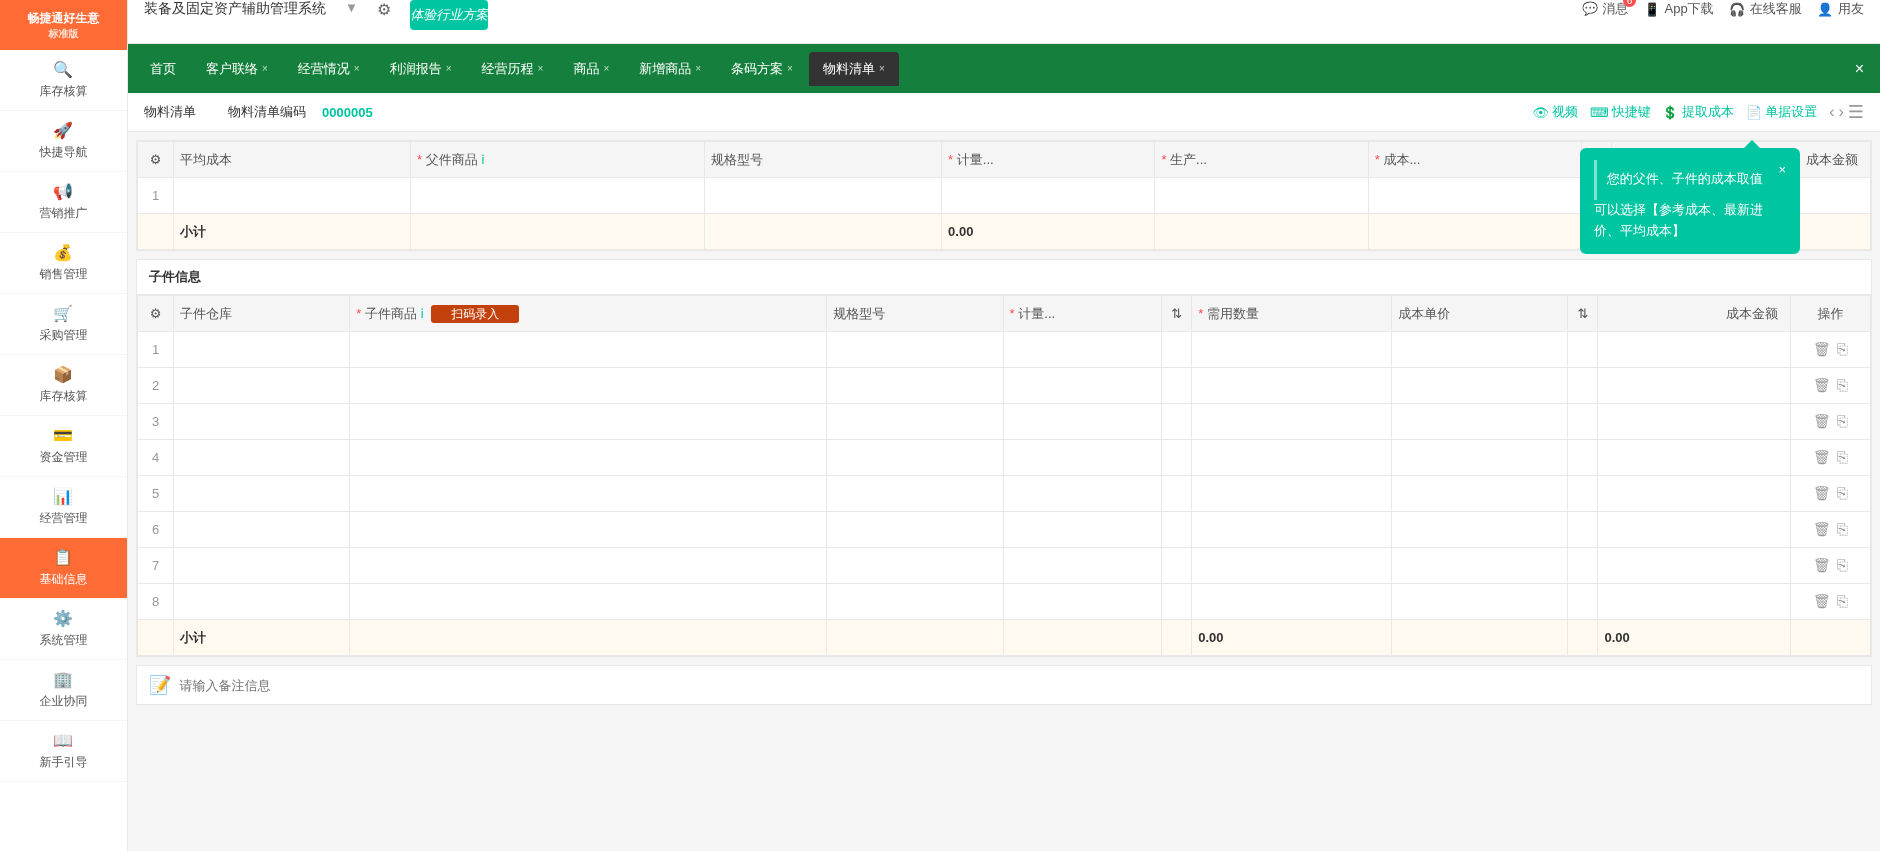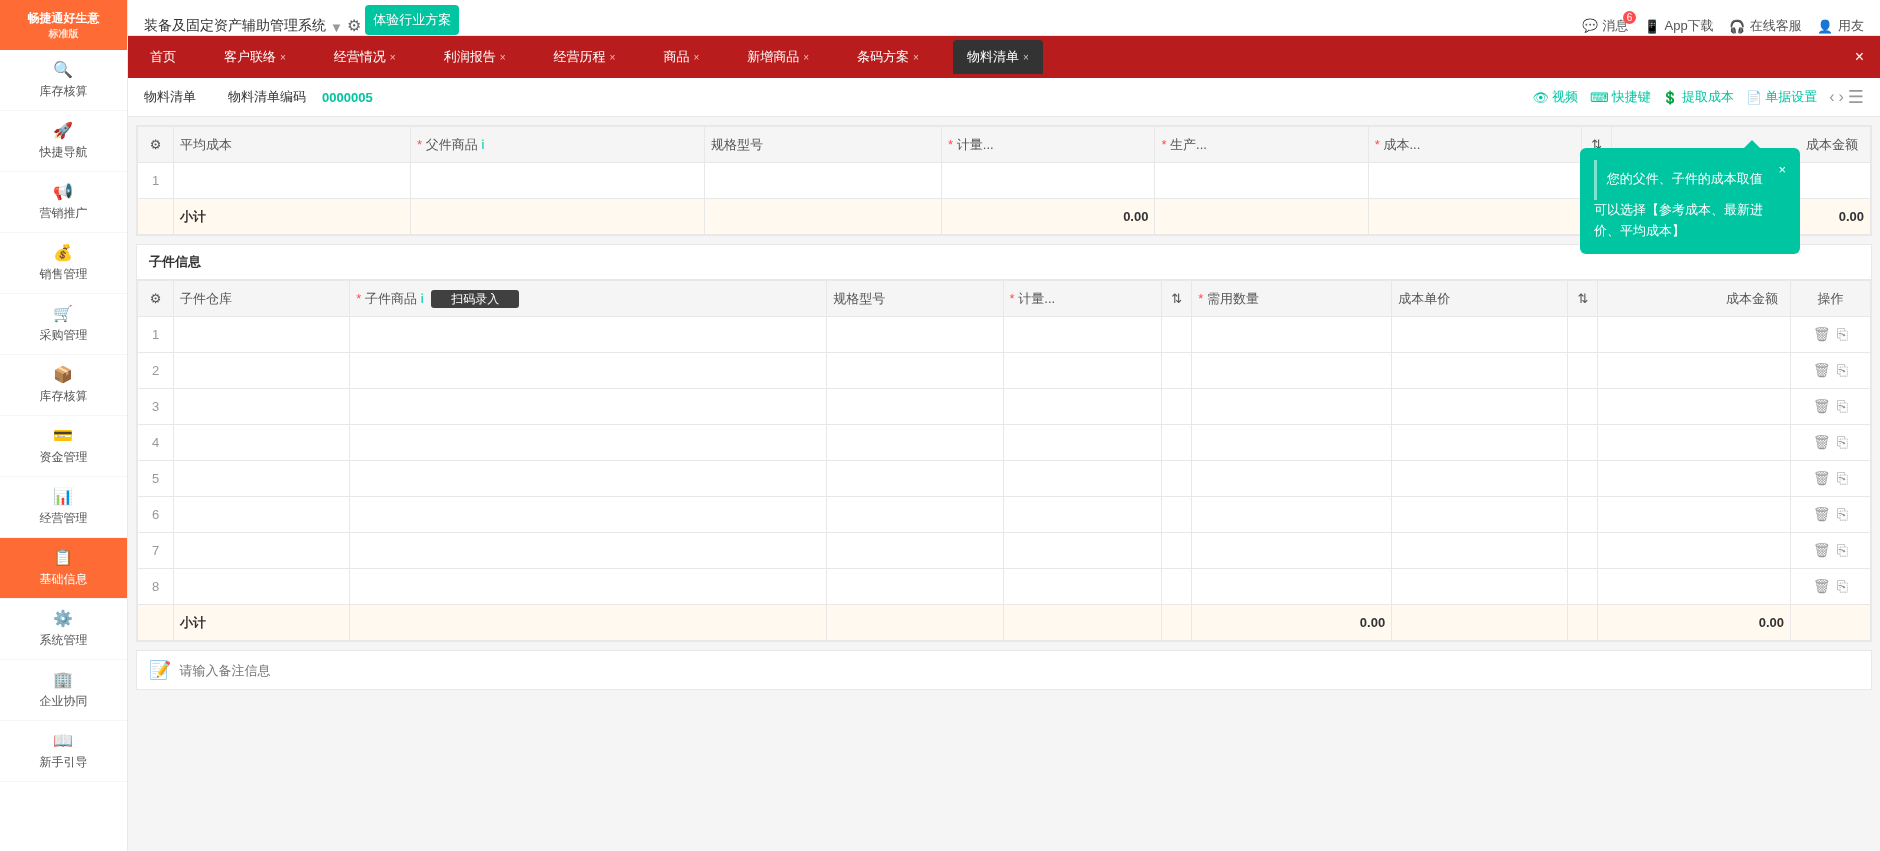--- a/index.html
+++ b/index.html
@@ -46,36 +46,37 @@
     .main-area {
       flex: 1;
       display: flex;
       flex-direction: column;
       overflow: hidden;
     }
 
     
     .topbar {
       background: #fff;
-      height: 36px;
-      display: flex;
-      align-items: flex-end;
+      height: 44px;
+      display: flex;
+      align-items: flex-start;
       padding: 0 16px;
       border-bottom: 1px solid #e8e8e8;
-      gap: 4px;
+      gap: 19px;
     }
     .topbar-gear { color: #666; font-size: 16px; cursor: pointer; }
     .topbar-btn {
       background: #00c5a1;
       color: white;
       border: none;
-      padding: 6px 8px;
+      padding: 6px 0;
       border-radius: 4px;
       cursor: pointer;
       font-size: 13px;
+      font-style: italic;
     }
     .topbar-right {
       margin-left: auto;
       display: flex;
       align-items: center;
       gap: 16px;
       color: #555;
       font-size: 13px;
     }
     .topbar-right .badge-wrap { position: relative; cursor: pointer; }
@@ -86,26 +87,26 @@
       font-size: 10px;
       padding: 1px 4px;
       position: absolute;
       top: -6px;
       right: -8px;
     }
     .topbar-right-item { display: flex; align-items: center; gap: 4px; cursor: pointer; color: #555; }
 
     
     .nav-tabs {
-      background: #b91c1c;
+      background: #15803d;
       display: flex;
       align-items: center;
       padding: 0 8px;
-      height: 42px;
-      gap: 20px;
+      height: 49px;
+      gap: 2px;
       overflow-x: auto;
     }
     .nav-tab {
       padding: 8px 14px;
       color: white;
       cursor: pointer;
       white-space: nowrap;
       font-size: 13px;
       display: flex;
       align-items: center;
@@ -195,27 +196,26 @@
       color: #333;
       font-weight: bold;
       margin-left: 17px;
     }
     .data-table td.row-num {
       color: #999;
       text-align: center;
       width: 36px;
     }
     .data-table td.num-val {
-      text-align: right;
     }
     .data-table th.settings-col { width: 36px; text-align: center; }
 
     
     .scan-badge {
-      background: #404040;
+      background: #c2410c;
       color: white;
       padding: 2px 20px;
       border-radius: 3px;
       font-size: 12px;
     }
 
     
     .action-icons { display: flex; gap: 6px; justify-content: center; }
     .action-icon { cursor: pointer; color: #999; font-size: 14px; }
 

